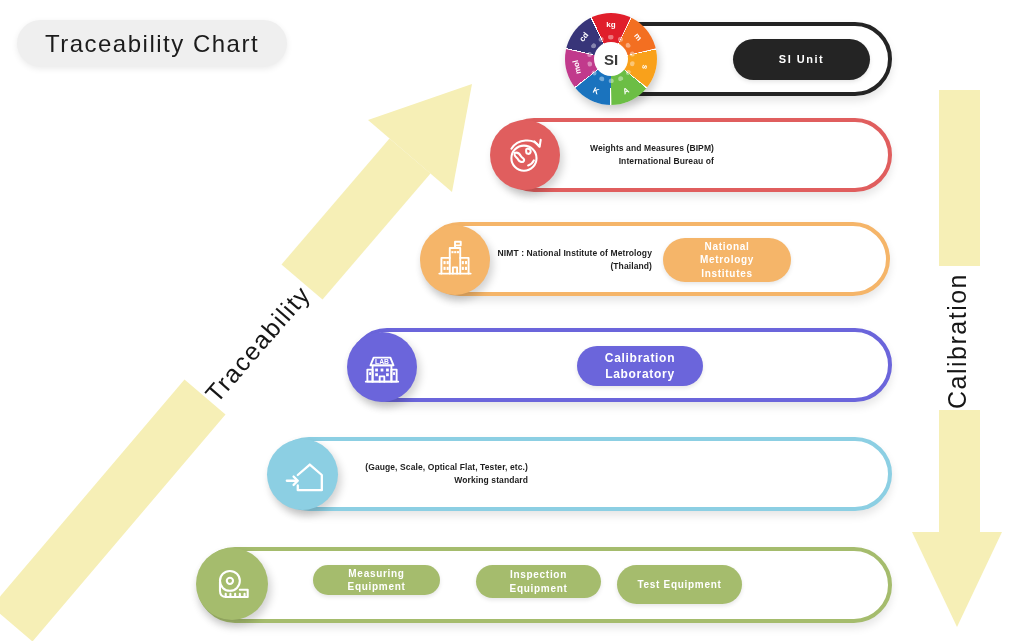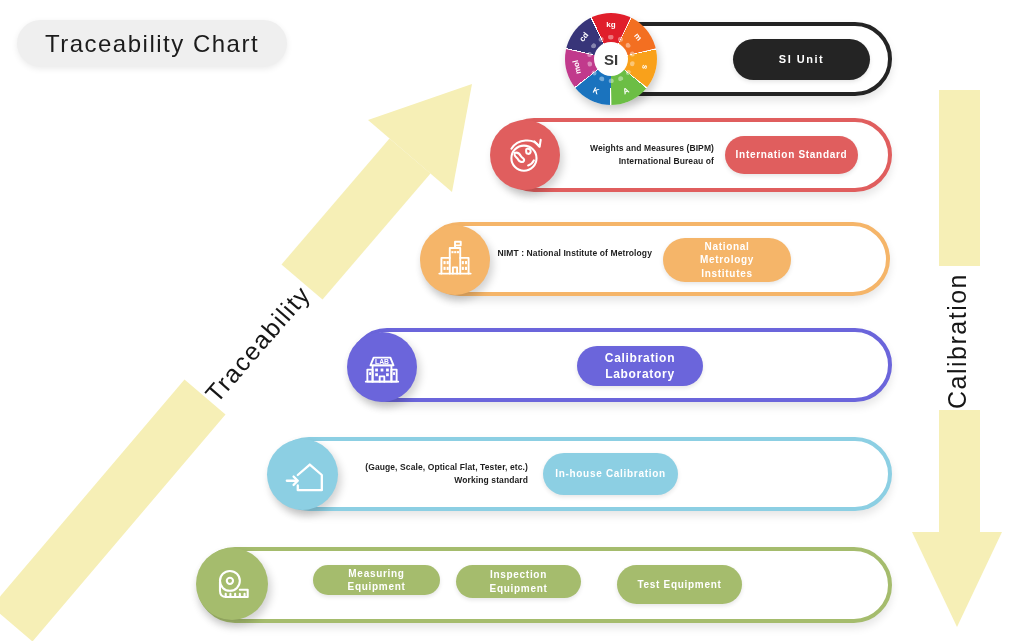--- a/index.html
+++ b/index.html
@@ -116,21 +116,20 @@
         <path d="M24 16 c2.2 -0.5 4.2 1.6 3.2 3.6 c-0.9 1.9 -4 1.6 -4 -0.4 c0 -1.6 -0.8 -2.8 0.8 -3.2"></path>
         <path d="M25 32 c2.5 -0.7 4.5 -2.6 5.5 -4.8"></path>
         <path d="M9 16 C15 6.5 30 5.5 35.5 13.5"></path>
         <path d="M31 9 L36 14 L37 7.5"></path>
       </svg>
     </div>
     <div class="desc" style="left:502px; top:142px; width:212px;">
       <div>Weights and Measures (BIPM)</div>
       <div>International Bureau of</div>
     </div>
-    <div class="pill" style="left:725px; top:136px; width:133px; height:38px;">Internation Standard</div>
   </div>
 
   <div class="row" style="--accent: #F5B569;">
     <div class="stadium" style="left:423px; top:222px; width:467px; height:74px;"></div>
     <div class="badge" style="left:420px; top:225px; width:70px; height:70px;">
       <svg class="icon-svg" width="46" height="46" viewBox="0 0 44 44" fill="none" stroke="#ffffff" stroke-width="1.8" stroke-linecap="round" stroke-linejoin="round">
         <path d="M17 35 V10.5 h10 V35"></path>
         <path d="M22 10.5 V4.5 h5.5 v3.5 h-5.5"></path>
         <rect x="18.6" y="13.5" width="2" height="2" fill="#fff" stroke="none"></rect>
         <rect x="21.2" y="13.5" width="2" height="2" fill="#fff" stroke="none"></rect>
@@ -143,20 +142,21 @@
         <rect x="28.5" y="23" width="2" height="3" fill="#fff" stroke="none"></rect>
         <rect x="31.5" y="23" width="2" height="3" fill="#fff" stroke="none"></rect>
         <rect x="28.5" y="28.5" width="2" height="3" fill="#fff" stroke="none"></rect>
         <rect x="31.5" y="28.5" width="2" height="3" fill="#fff" stroke="none"></rect>
         <path d="M20 35 v-6 h4 v6"></path>
         <path d="M7 35 h30"></path>
       </svg>
     </div>
     <div class="desc" style="left:442px; top:247px; width:210px;">
       <div>NIMT : National Institute of Metrology</div>
+      <div>(Thailand)</div>
     </div>
     <div class="pill" style="left:663px; top:238px; width:128px; height:44px; padding:0 16px;">National Metrology Institutes</div>
   </div>
 
   <div class="row" style="--accent: #6B65DB;">
     <div class="stadium" style="left:350px; top:328px; width:542px; height:74px;"></div>
     <div class="badge" style="left:347px; top:332px; width:70px; height:70px;">
       <svg class="icon-svg" width="46" height="46" viewBox="0 0 44 44" fill="none" stroke="#ffffff" stroke-width="1.8" stroke-linecap="round" stroke-linejoin="round">
         <path d="M14 13 h16 l3 7.5 h-22 z"></path>
         <text x="22" y="19.5" font-size="6.5" fill="#ffffff" stroke="none" font-weight="bold" text-anchor="middle" font-family="Liberation Sans, sans-serif">LAB</text>
@@ -183,31 +183,30 @@
       <svg class="icon-svg" width="46" height="46" viewBox="0 0 44 44" fill="none" stroke="#ffffff" stroke-width="2.2" stroke-linecap="round" stroke-linejoin="round">
         <path d="M17 22 L28.5 12 L40 22 V36.5 H17 V32"></path>
         <path d="M6.5 27.5 H16.5"></path>
         <path d="M13 23.5 L17 27.5 L13 31.5"></path>
       </svg>
     </div>
     <div class="desc" style="left:318px; top:461px; width:210px;">
       <div>(Gauge, Scale, Optical Flat, Tester, etc.)</div>
       <div>Working standard</div>
     </div>
-    <div class="pill" style="left:543px; top:453px; width:135px; height:42px;">In-house Calibration</div>
   </div>
 
   <div class="row" style="--accent: #A5BC6D;">
     <div class="stadium" style="left:197px; top:547px; width:695px; height:76px;"></div>
     <div class="badge" style="left:196px; top:548px; width:72px; height:72px;">
       <svg class="icon-svg" width="46" height="46" viewBox="0 0 44 44" fill="none" stroke="#ffffff" stroke-width="2" stroke-linecap="round" stroke-linejoin="round">
         <circle cx="20" cy="19" r="9.5"></circle>
         <circle cx="20" cy="19" r="3"></circle>
         <path d="M10.5 20 v8.5 q0 6 6 6 h20.5 v-7 h-7.5"></path>
         <path d="M16 34.5 v-3.2 M20.5 34.5 v-3.2 M25 34.5 v-3.2 M29.5 34.5 v-3.2 M34 34.5 v-3.2"></path>
       </svg>
     </div>
     <div class="pill" style="left:313px; top:565px; width:127px; height:30px;">Measuring Equipment</div>
-    <div class="pill" style="left:456px; top:565px; width:125px; height:33px;">Inspection Equipment</div>
+    <div class="pill" style="left:476px; top:565px; width:125px; height:33px;">Inspection Equipment</div>
     <div class="pill" style="left:617px; top:565px; width:125px; height:39px;">Test Equipment</div>
   </div>
 
 </div>
 
 </body></html>

